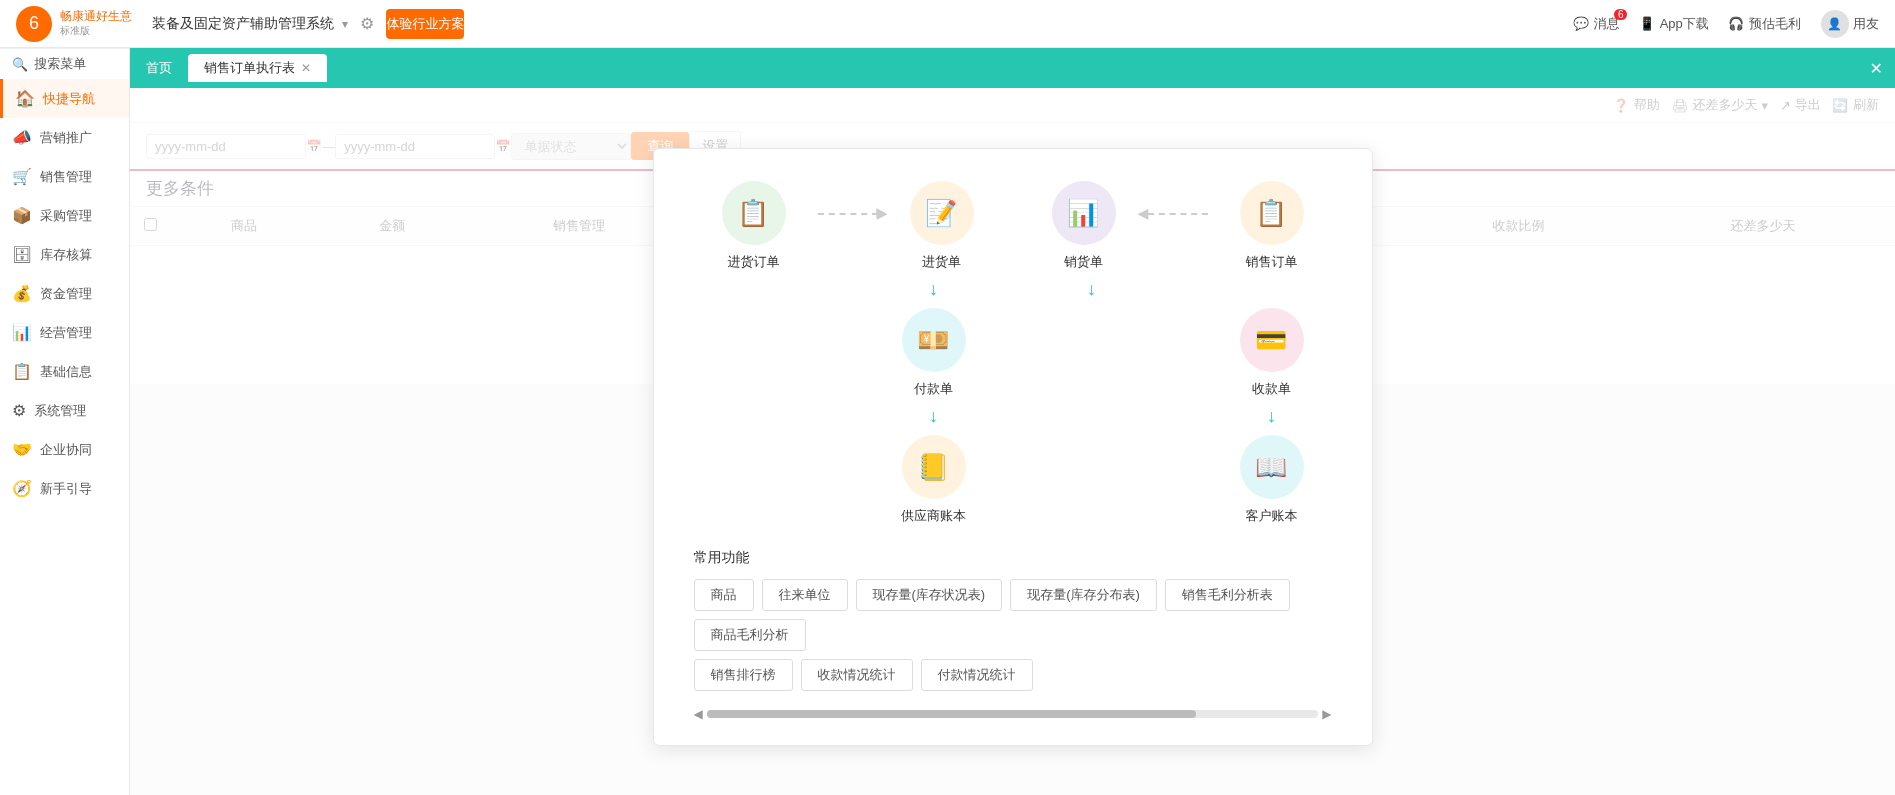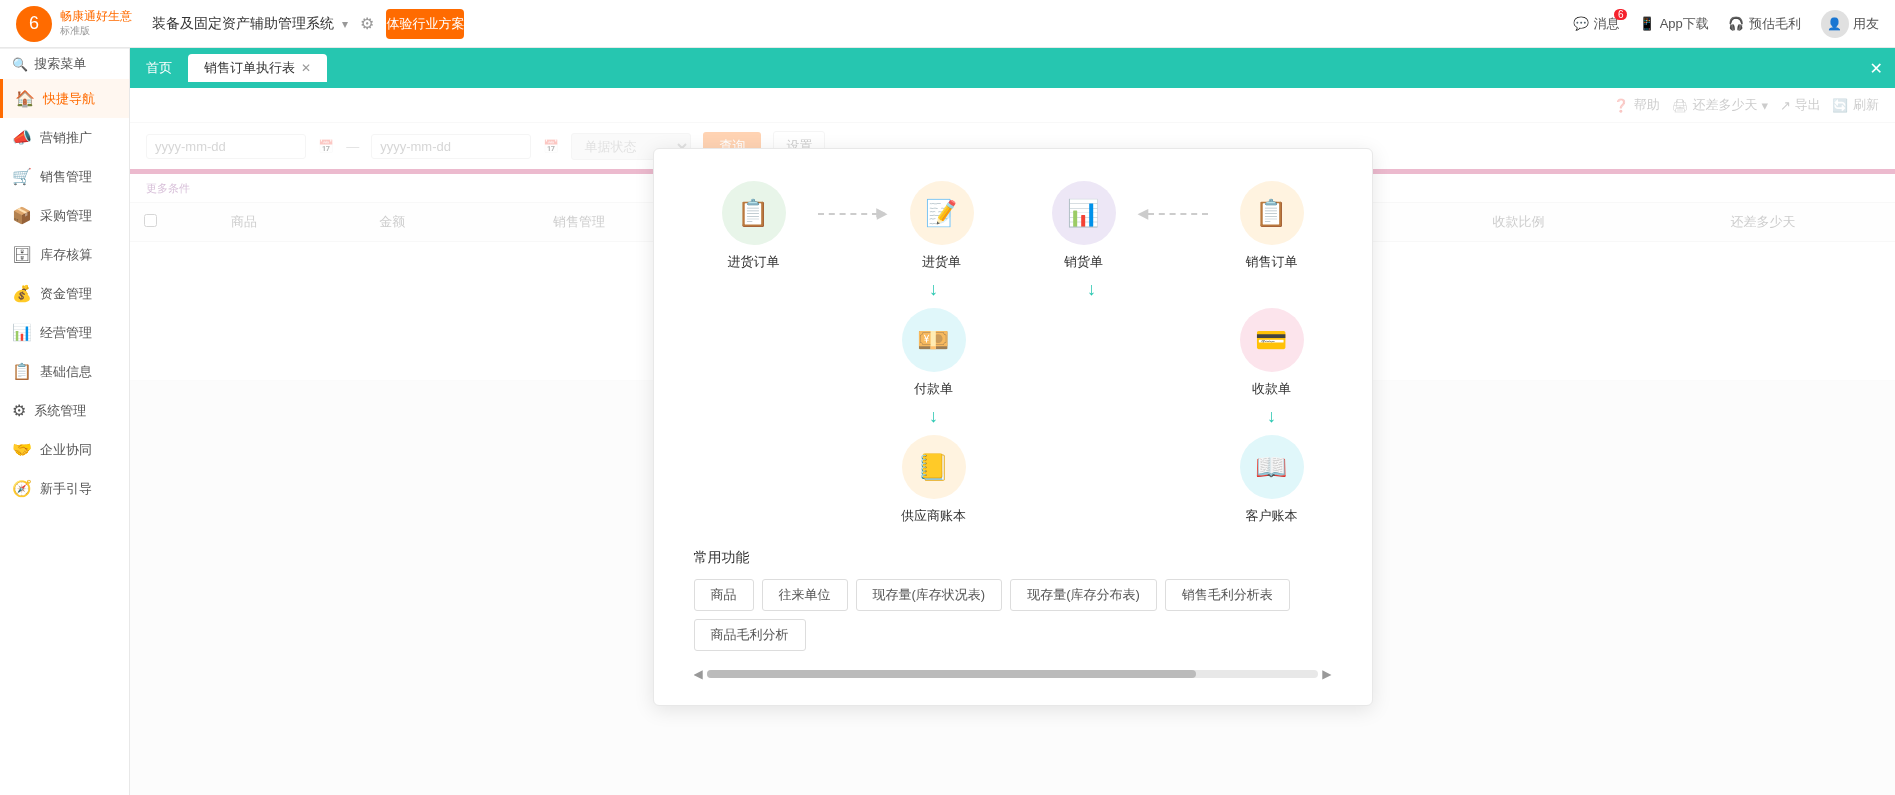--- a/index.html
+++ b/index.html
@@ -40,24 +40,24 @@
 
     
     .content-inner { flex: 1; background: #f5f5f5; overflow: auto; position: relative; }
     .toolbar { background: #fff; padding: 8px 16px; display: flex; align-items: center; gap: 12px; border-bottom: 1px solid #e8e8e8; flex-wrap: wrap; }
     .toolbar-right { margin-left: auto; display: flex; align-items: center; gap: 12px; }
     .toolbar-btn { display: flex; align-items: center; gap: 4px; font-size: 13px; color: #555; cursor: pointer; }
     .query-btn { background: #ff6b00; color: #fff; border: none; padding: 5px 16px; border-radius: 3px; cursor: pointer; font-size: 13px; }
     .set-btn { background: #fff; color: #555; border: 1px solid #ddd; padding: 5px 12px; border-radius: 3px; cursor: pointer; font-size: 13px; }
 
     
-    .filter-row { background: #fff; padding: 8px 16px; display: flex; align-items: center; gap: 12px; border-bottom: 5px solid #be185d; }
+    .filter-row { background: #fff; padding: 8px 16px; display: flex; align-items: center; border-bottom: 2px solid #be185d; }
     .filter-input { border: 1px solid #ddd; padding: 4px 8px; border-radius: 3px; font-size: 13px; color: #999; width: 160px; }
     .filter-select { border: 1px solid #ddd; padding: 4px 8px; border-radius: 3px; font-size: 13px; color: #999; min-width: 120px; }
-    .expand-link { color: #701a75; font-size: 11px; cursor: pointer; }
+    .expand-link { color: #0f172a; font-size: 17px; cursor: pointer; }
 
     
     .table-wrapper { background: #fff; margin: 0; overflow-x: auto; }
     table { width: 100%; border-collapse: collapse; font-size: 13px; }
     th { background: #fafafa; padding: 10px 12px; text-align: center; font-weight: normal; border-bottom: 1px solid #e8e8e8; white-space: nowrap; color: #555; }
     td { padding: 10px 12px; text-align: center; border-bottom: 1px solid #f0f0f0; }
     .no-data { text-align: center; padding: 60px; color: #999; font-size: 14px; }
     .checkbox-col { width: 40px; }
 
     
@@ -351,20 +351,25 @@
             <div class="common-funcs">
               <div class="common-funcs-title">常用功能</div>
               <div class="func-row">
                 <button class="func-btn">商品</button>
                 <button class="func-btn">往来单位</button>
                 <button class="func-btn">现存量(库存状况表)</button>
                 <button class="func-btn">现存量(库存分布表)</button>
                 <button class="func-btn">销售毛利分析表</button>
                 <button class="func-btn">商品毛利分析</button>
               </div>
+              <div class="func-row">
+                <button class="func-btn">销售排行榜</button>
+                <button class="func-btn">收款情况统计</button>
+                <button class="func-btn">付款情况统计</button>
+              </div>
             </div>
 
             <div class="modal-scroll">
               <div style="display:flex;align-items:center;gap:4px">
                 <span style="color:#999;cursor:pointer;font-size:12px">◀</span>
                 <div class="scroll-track" style="flex:1">
                   <div class="scroll-thumb"></div>
                 </div>
                 <span style="color:#999;cursor:pointer;font-size:12px">▶</span>
               </div>

